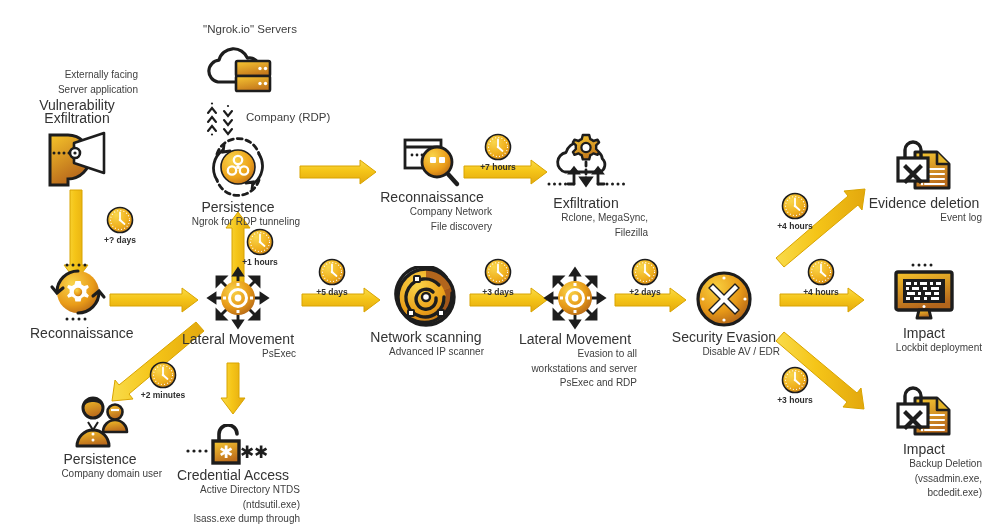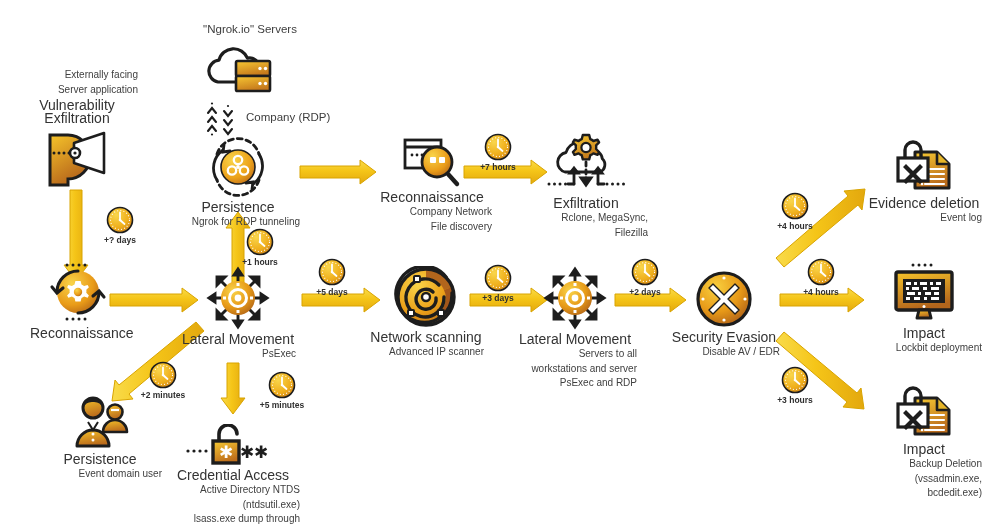--- a/index.html
+++ b/index.html
@@ -295,21 +295,21 @@
       <path d="M24,8 a10,10 0 0 0 -10,6 a10,10 0 0 1 20,0 a10,10 0 0 0 -10,-6 Z" fill="#1d1d1d"></path>
       <path d="M8,52 a16,16 0 0 1 32,0 Z" fill="url(#gUsr)" stroke="#1d1d1d" stroke-width="3" stroke-linejoin="round"></path>
       <path d="M19,28 L24,36 L29,28" fill="#ffffff" stroke="#1d1d1d" stroke-width="2"></path>
       <g fill="#ffffff">
           <circle cx="24" cy="40" r="1.5"></circle>
           <circle cx="24" cy="46" r="1.5"></circle>
         </g>
       <path d="M42,16 L50,16" stroke="#ffffff" stroke-width="2.2"></path>
     </svg>
     <div class="ttl">Persistence</div>
-    <div class="sub">Event domain user</div>
+    <div class="sub">Company domain user</div>
   </div>
 
   <div class="node" style="left:166px;top:424px;width:134px;">
     <svg class="icon" width="96" height="42" viewBox="0 0 96 42">
       <defs>
         <linearGradient id="gLock" x1="0" y1="0" x2="0.4" y2="1">
           <stop offset="0%" stop-color="#F8CB33"></stop>
             <stop offset="100%" stop-color="#BE6E1C"></stop>
         </linearGradient>
       </defs>
@@ -452,21 +452,21 @@
       <circle cx="33" cy="32" r="8.5" fill="none" stroke="#ffffff" stroke-width="3"></circle>
       <circle cx="33" cy="32" r="3.4" fill="#ffffff"></circle>
       <g fill="#ffffff">
           <rect x="31.5" y="17" width="3" height="3"></rect>
           <rect x="31.5" y="44" width="3" height="3"></rect>
           <rect x="18" y="30.5" width="3" height="3"></rect>
           <rect x="45" y="30.5" width="3" height="3"></rect>
         </g>
     </svg>
     <div class="ttl">Lateral Movement</div>
-    <div class="sub">Servers to all</div>
+    <div class="sub">Evasion to all</div>
     <div class="sub">workstations and server</div>
     <div class="sub">PsExec and RDP</div>
   </div>
 
   <div class="node" style="left:668px;top:270px;width:112px;">
     <svg class="icon" width="58" height="58" viewBox="0 0 58 58">
       <defs>
         <radialGradient id="gX" cx="0.35" cy="0.28" r="0.85">
           <stop offset="0%" stop-color="#F8CF3E"></stop>
             <stop offset="55%" stop-color="#E79918"></stop>
@@ -636,31 +636,22 @@
   <div class="dur" style="left:127px;top:361px;">
     <svg class="clk" width="28" height="28" viewBox="0 0 28 28">
       <circle cx="14" cy="14" r="12.5" fill="url(#gClk)" stroke="#1d1d1d" stroke-width="1.6"></circle>
       <circle cx="14" cy="14" r="9.5" fill="none" stroke="#ffffff" stroke-width="1.1" stroke-dasharray="1 2.2"></circle>
       <path d="M14,6.5 L14,14 L18.5,18" fill="none" stroke="#ffffff" stroke-width="1.8" stroke-linecap="round"></path>
       <circle cx="14" cy="14" r="1.3" fill="#ffffff"></circle>
     </svg>
     <div class="lbl">+2 minutes</div>
   </div>
 
-  <div class="dur" style="left:246px;top:371px;">
-    <svg class="clk" width="28" height="28" viewBox="0 0 28 28">
-      <circle cx="14" cy="14" r="12.5" fill="url(#gClk)" stroke="#1d1d1d" stroke-width="1.6"></circle>
-      <circle cx="14" cy="14" r="9.5" fill="none" stroke="#ffffff" stroke-width="1.1" stroke-dasharray="1 2.2"></circle>
-      <path d="M14,6.5 L14,14 L18.5,18" fill="none" stroke="#ffffff" stroke-width="1.8" stroke-linecap="round"></path>
-      <circle cx="14" cy="14" r="1.3" fill="#ffffff"></circle>
-    </svg>
-    <div class="lbl">+5 minutes</div>
-  </div>
-
-  <div class="dur" style="left:462px;top:264px;">
+
+  <div class="dur" style="left:462px;top:258px;">
     <svg class="clk" width="28" height="28" viewBox="0 0 28 28">
       <circle cx="14" cy="14" r="12.5" fill="url(#gClk)" stroke="#1d1d1d" stroke-width="1.6"></circle>
       <circle cx="14" cy="14" r="9.5" fill="none" stroke="#ffffff" stroke-width="1.1" stroke-dasharray="1 2.2"></circle>
       <path d="M14,6.5 L14,14 L18.5,18" fill="none" stroke="#ffffff" stroke-width="1.8" stroke-linecap="round"></path>
       <circle cx="14" cy="14" r="1.3" fill="#ffffff"></circle>
     </svg>
     <div class="lbl">+3 days</div>
   </div>
 
   <div class="dur" style="left:609px;top:258px;">

